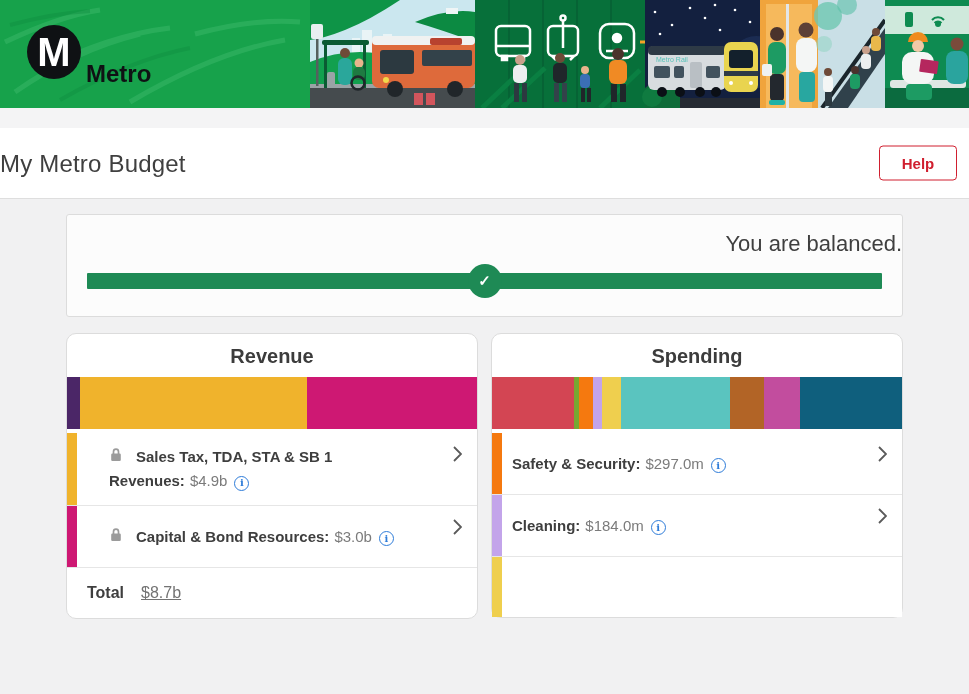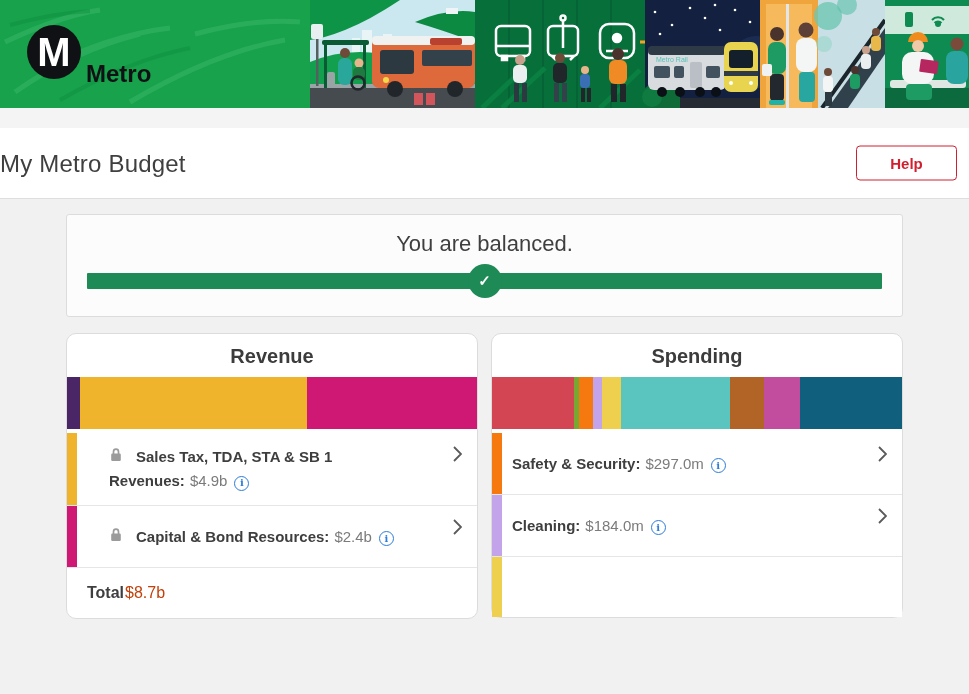--- a/index.html
+++ b/index.html
@@ -18,33 +18,33 @@
   .title-bar {
     height: 71px; background: #FFFFFF; border-bottom: 1px solid #DEDEDE;
     position: relative;
   }
   .title-bar h1 {
     margin: 0; line-height: 71px; text-align: left;
     font-size: 24px; font-weight: 500; color: #3F3F3F; letter-spacing: .2px;
   }
   .help-btn {
     position: absolute; right: 12px; top: 50%; transform: translateY(-50%);
-    width: 101px; height: 35px; background: #fff;
+    width: 78px; height: 35px; background: #fff;
     border: 1.5px solid #D01F2F; border-radius: 4px;
     color: #D01F2F; font-weight: bold; font-size: 15px;
     font-family: "Liberation Sans", sans-serif; cursor: pointer;
   }
   
   main { padding: 15px 66px 0 66px; }
   .balance-panel {
     background: #FCFCFC; border: 1px solid #DCDCDC; border-radius: 3px;
     height: 103px; margin-bottom: 16px; padding-top: 16px;
   }
   .balance-title {
-    text-align: center; font-size: 22px; font-weight: 500; color: #3F3F3F;
+    text-align: right; font-size: 22px; font-weight: 500; color: #3F3F3F;
   }
   .balance-bar {
     height: 16px; background: #1E8A55; margin: 16px 20px 0 20px;
     position: relative; border-radius: 1px;
   }
   .balance-thumb {
     position: absolute; left: 50%; top: 50%; transform: translate(-50%,-50%);
     width: 34px; height: 34px; border-radius: 50%; background: #1E8A55;
     display: flex; align-items: center; justify-content: center;
     color: #fff; font-size: 15px; font-weight: bold;
@@ -78,21 +78,21 @@
     margin-left: 7px; width: 15px; height: 15px; border-radius: 50%;
     border: 1.5px solid #2E7CD9; color: #2E7CD9;
     display: inline-flex; align-items: center; justify-content: center;
     font-size: 10px; font-weight: bold; font-family: "DejaVu Serif", serif;
     flex: none; cursor: pointer;
   }
   .chevron { position: absolute; top: 13px; right: 15px; cursor: pointer; }
   .total-row { display: flex; min-height: 50px; align-items: center;
     padding: 12px 10px 12px 20px; font-size: 16px; }
   .total-row .label { font-weight: 700; }
-  .total-row .value { color: #c2410c; margin-left: 1px; }
+  .total-row .value { color: #737373; margin-left: 17px; text-decoration: underline; }
   .partial-row { min-height: 60px; }
 </style>
 </head>
 <body>
 
 <header class="site-header">
   <svg width="969" height="108" viewBox="0 0 969 108">
 
     <rect width="969" height="108" fill="#17A24B"></rect>
     <g stroke="#3FBC6E" stroke-width="5" fill="none" opacity="0.45">
@@ -351,21 +351,21 @@
         </div>
 
         <div class="row locked">
           <span class="strip" style="background-color: rgb(206, 24, 115);"></span>
           <div class="row-content">
             <span><span class="lock-icon">
                   <svg width="14" height="15" viewBox="0 0 14 15">
                     <path d="M4.5,7 V4.7 a2.5,2.5 0 0 1 5,0 V7" stroke="#9B9B9B" stroke-width="1.7" fill="none"></path>
                     <rect x="2.2" y="6.5" width="9.6" height="7.5" rx="1.2" fill="#9B9B9B"></rect>
                   </svg>
-                </span><span class="label">Capital &amp; Bond Resources:</span><span class="value">$2.4b</span><span class="info-icon">i</span></span>
+                </span><span class="label">Capital &amp; Bond Resources:</span><span class="value">$3.0b</span><span class="info-icon">i</span></span>
           </div>
           <span class="chevron">
             <svg width="9" height="16">
                 <path d="M1,1 L8,8 L1,15" stroke="#5A5A5A" stroke-width="1.8" fill="none"></path>
               </svg>
           </span>
         </div>
 
         <div class="total-row">
           <span class="label">Total</span>

